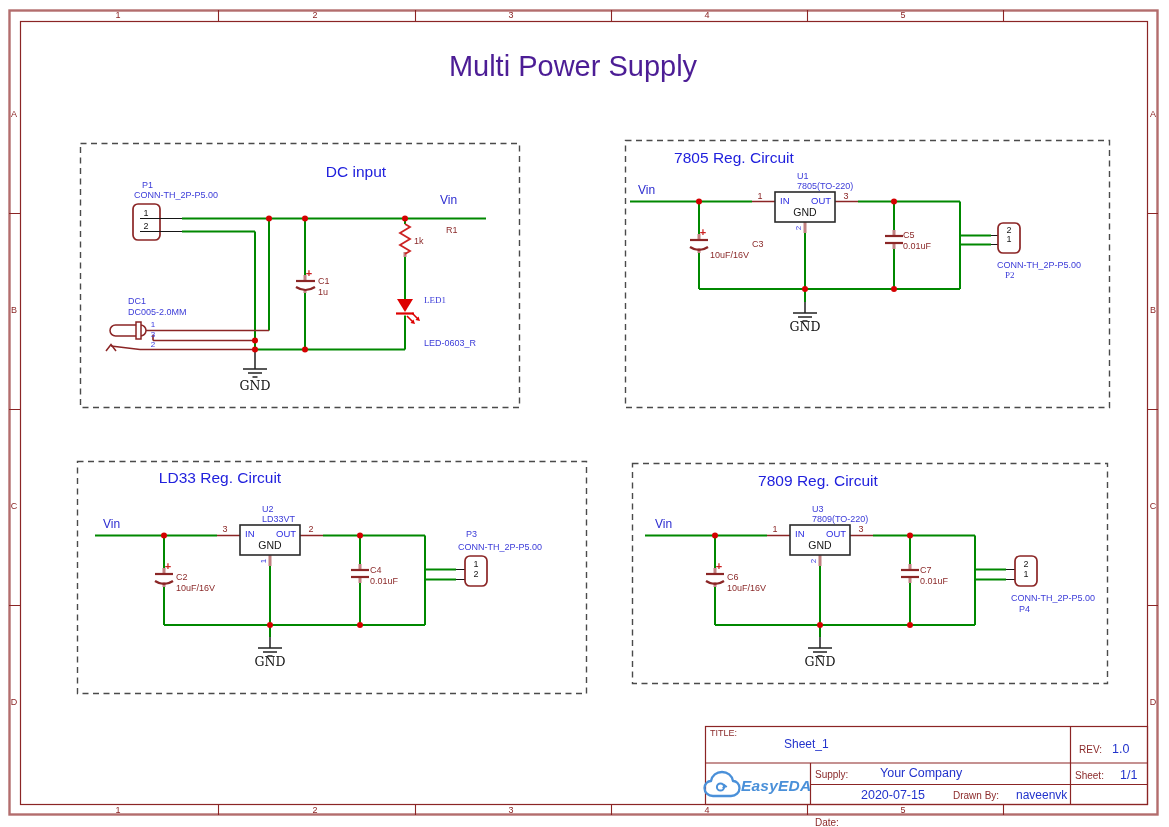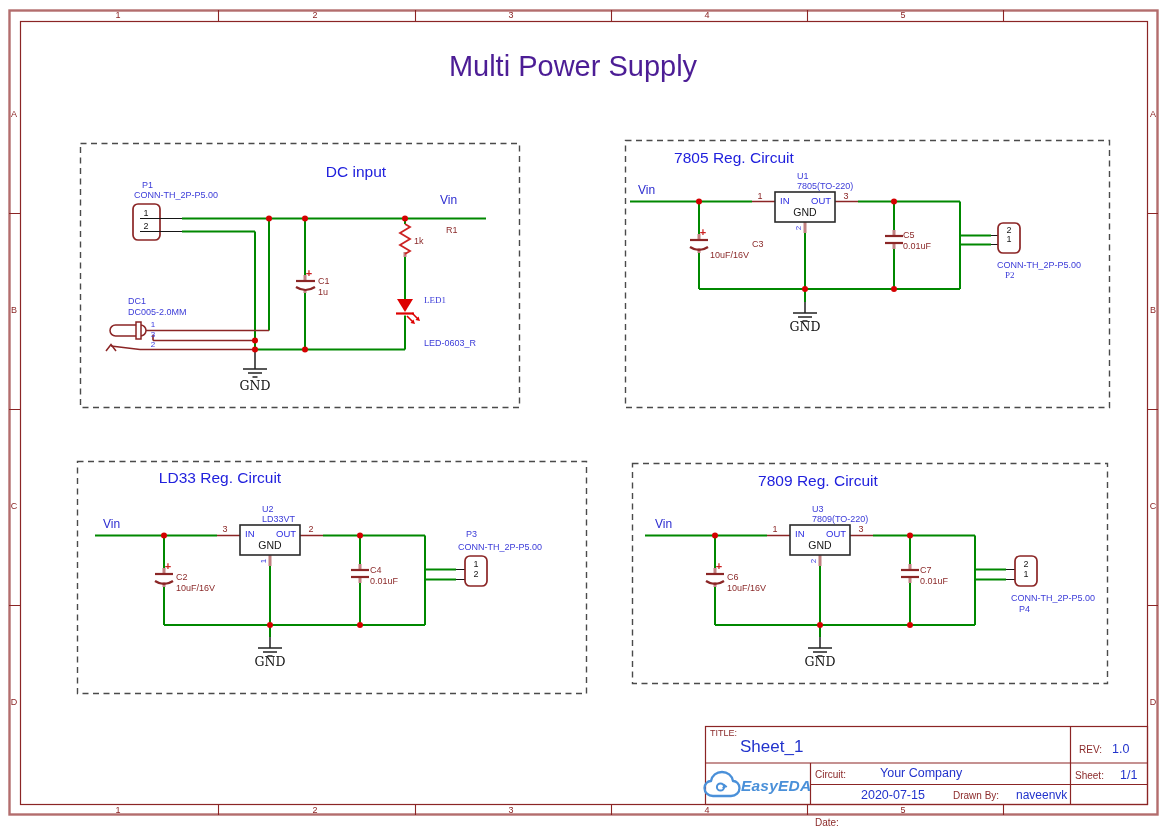--- a/index.html
+++ b/index.html
@@ -291,24 +291,24 @@
       <span class="ann ml" style="left: 920px; top: 577px;">0.01uF</span>
       <span class="ann pk c" style="left: 1026px; top: 560px;">2</span>
       <span class="ann pk c" style="left: 1026px; top: 570px;">1</span>
       <span class="ann bl" style="left: 1011px; top: 594px;">CONN-TH_2P-P5.00</span>
       <span class="ann bl" style="left: 1019px; top: 605px;">P4</span>
       <span class="ann gnd c" style="left: 820px; top: 656px;">GND</span>
     </div>
 
   <div>
     <span class="tb-label sm" style="left:710px;top:729px">TITLE:</span>
-    <span class="tb-val" style="left:740px;top:738px;font-size:17px">Sheet_1</span>
+    <span class="tb-val" style="left:784px;top:738px;font-size:12px">Sheet_1</span>
     <span class="tb-label" style="left:1079px;top:745px">REV:</span>
     <span class="tb-val" style="left:1112px;top:743px">1.0</span>
-    <span class="tb-label" style="left:815px;top:770px">Circuit:</span>
+    <span class="tb-label" style="left:815px;top:770px">Supply:</span>
     <span class="tb-val" style="left:880px;top:767px">Your Company</span>
     <span class="tb-label" style="left:1075px;top:771px">Sheet:</span>
     <span class="tb-val" style="left:1120px;top:769px">1/1</span>
     <span class="tb-label" style="left:815px;top:818px">Date:</span>
     <span class="tb-val" style="left:861px;top:789px">2020-07-15</span>
     <span class="tb-label" style="left:953px;top:791px">Drawn By:</span>
     <span class="tb-val" style="left:1016px;top:789px;font-size:12px">naveenvk</span>
     <span id="logo-text">EasyEDA</span>
   </div>
 

